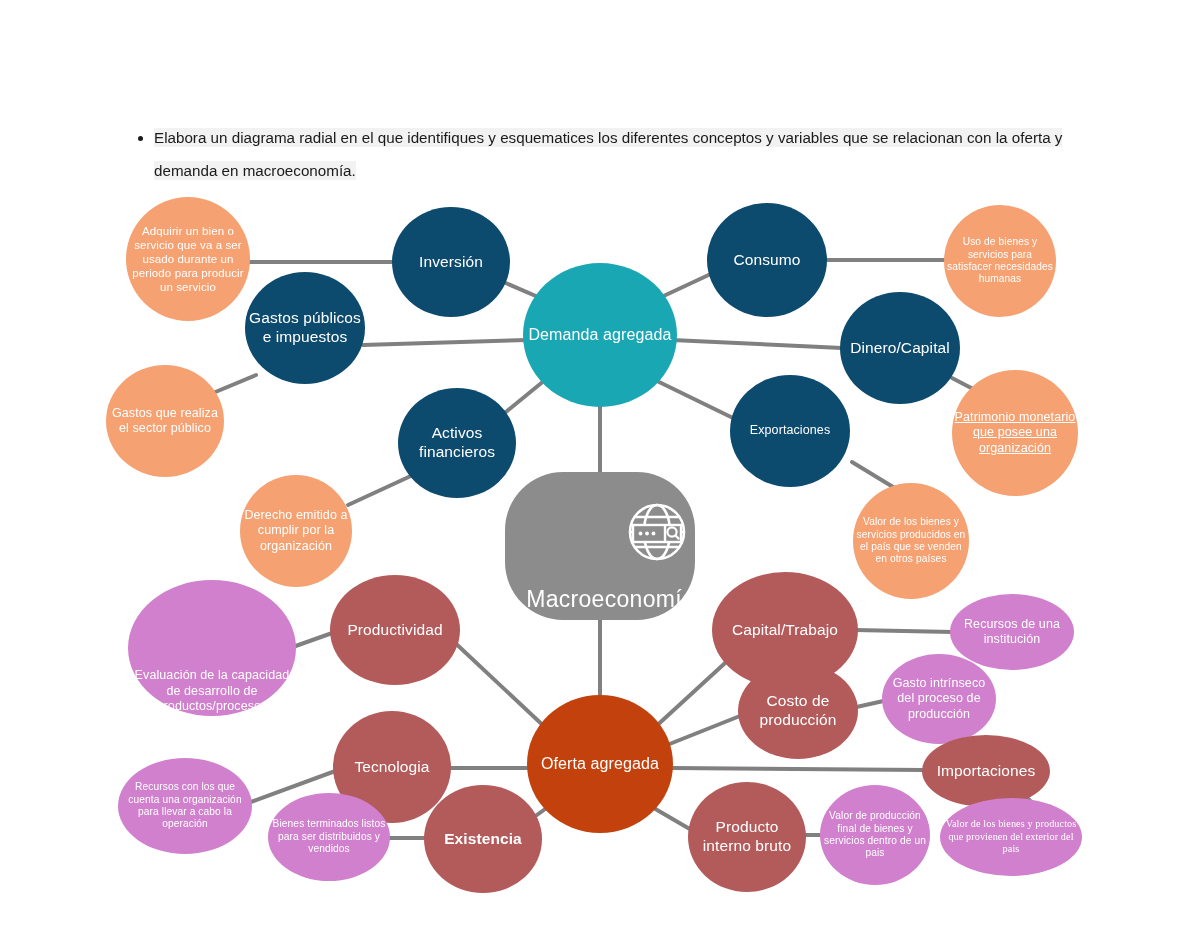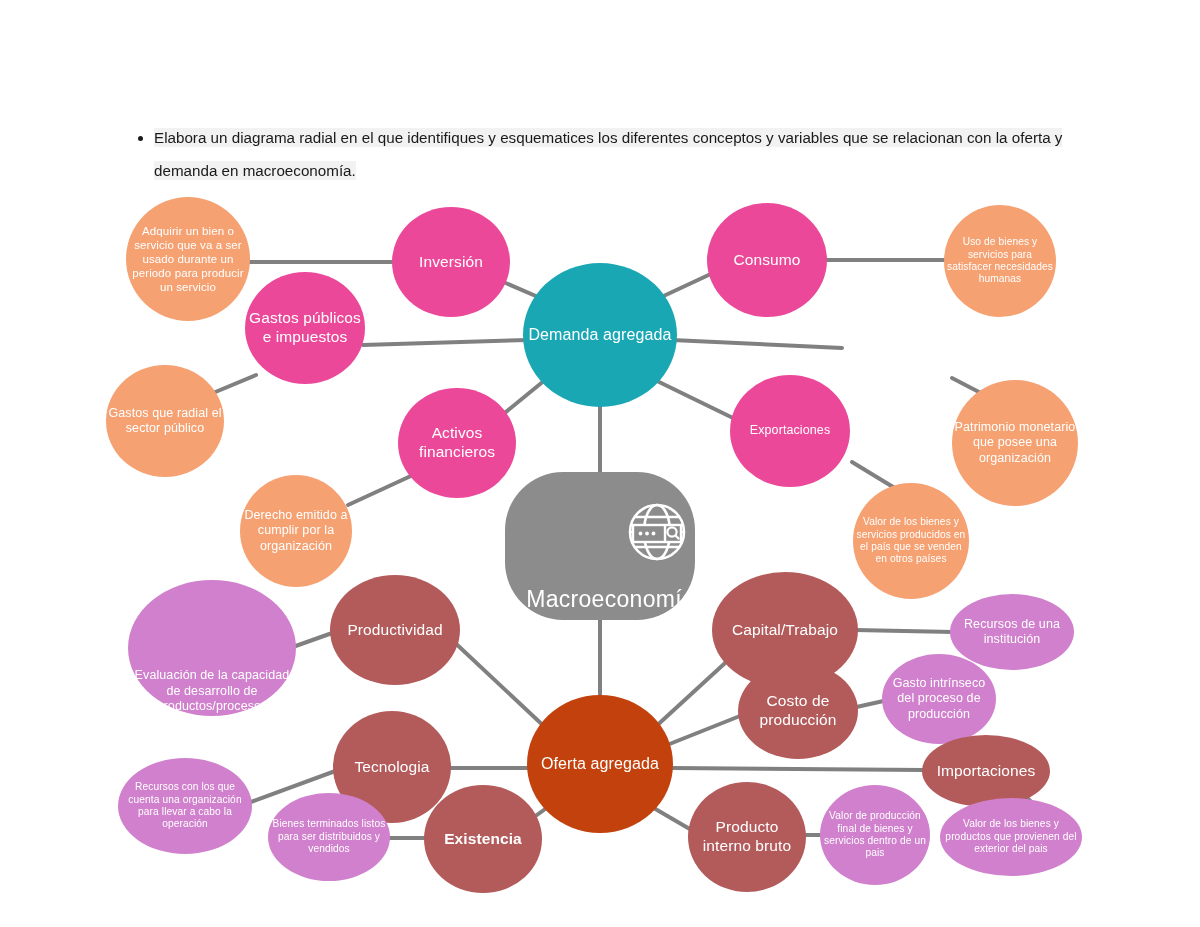--- a/index.html
+++ b/index.html
@@ -89,21 +89,21 @@
   }
 
   .lvl1 { font-size: 16px; }
   .lvl2 { font-size: 15.5px; }
   .lvl3 { font-size: 11.5px; align-items: center; }
   .lvl3-sm { font-size: 10.2px; }
   .lvl3-md { font-size: 12.5px; }
 
   .c-teal   { background: #1aa7b4; }
   .c-blue   { background: #c2410c; }
-  .c-yellow { background: #ec4899; }
+  .c-yellow { background: #0c4a6e; }
   .c-red    { background: #b35a5a; }
   .c-orange { background: #f5a172; }
   .c-purple { background: #d080cc; }
 </style>
 </head>
 <body>
 
 <div id="instruction-block">
   <ul>
     <li><span class="hl">Elabora un diagrama radial en el que identifiques y esquematices los diferentes conceptos y variables que se relacionan con la oferta y demanda en macroeconomía.</span></li>
@@ -180,38 +180,41 @@
     <span>Inversión</span>
   </div>
   <div class="node c-orange lvl3" style="left:126px; top:7px; width:124px; height:124px;">
     <span>Adquirir un bien o servicio que va a ser usado durante un periodo para producir un servicio</span>
   </div>
 
   <div class="node c-yellow lvl2" style="left:245px; top:82px; width:120px; height:112px;">
     <span>Gastos públicos e impuestos</span>
   </div>
   <div class="node c-orange lvl3-md" style="left:106px; top:175px; width:118px; height:112px;">
-    <span>Gastos que radial el sector público</span>
+    <span>Gastos que realiza el sector público</span>
   </div>
 
   <div class="node c-yellow lvl2" style="left:398px; top:198px; width:118px; height:110px;">
     <span>Activos financieros</span>
   </div>
   <div class="node c-yellow lvl2" style="left:707px; top:13px; width:120px; height:114px;">
     <span>Consumo</span>
   </div>
 
   <div class="node c-orange lvl3-md" style="left:240px; top:285px; width:112px; height:112px;">
     <span>Derecho emitido a cumplir por la organización</span>
   </div>
   <div class="node c-orange lvl3-sm" style="left:944px; top:15px; width:112px; height:112px;">
     <span>Uso de bienes y servicios para satisfacer necesidades humanas</span>
   </div>
 
-  <div class="node c-orange lvl3-md" style="left:952px; top:190px; width:126px; height:126px;">
+  <div class="node c-yellow lvl2" style="left:840px; top:102px; width:120px; height:112px;">
+    <span>Dinero/Capital</span>
+  </div>
+  <div class="node c-orange lvl3-md" style="left:952px; top:180px; width:126px; height:126px;text-decoration:underline;">
     <span>Patrimonio monetario que posee una organización</span>
   </div>
 
   <div class="node c-yellow lvl3-md" style="left:730px; top:185px; width:120px; height:112px;">
     <span>Exportaciones</span>
   </div>
   <div class="node c-orange lvl3-sm" style="left:853px; top:293px; width:116px; height:116px;">
     <span>Valor de los bienes y servicios producidos en el país que se venden en otros países</span>
   </div>
 
@@ -257,17 +260,17 @@
   <div class="node c-red lvl2" style="left:688px; top:592px; width:118px; height:110px;">
     <span>Producto interno bruto</span>
   </div>
   <div class="node c-purple lvl3-sm" style="left:820px; top:595px; width:110px; height:100px;">
     <span>Valor de producción final de bienes y servicios dentro de un pais</span>
   </div>
 
   <div class="node c-red lvl2" style="left:922px; top:545px; width:128px; height:72px;">
     <span>Importaciones</span>
   </div>
-  <div class="node c-purple lvl3-sm" style="left:940px; top:608px; width:142px; height:78px;">
+  <div class="node c-purple lvl3-sm" style="left:940px; top:608px; width:142px; height:78px;font-family:Liberation Serif, serif;">
     <span>Valor de los bienes y productos que provienen del exterior del pais</span>
   </div>
 
 </div>
 
 </body></html>

